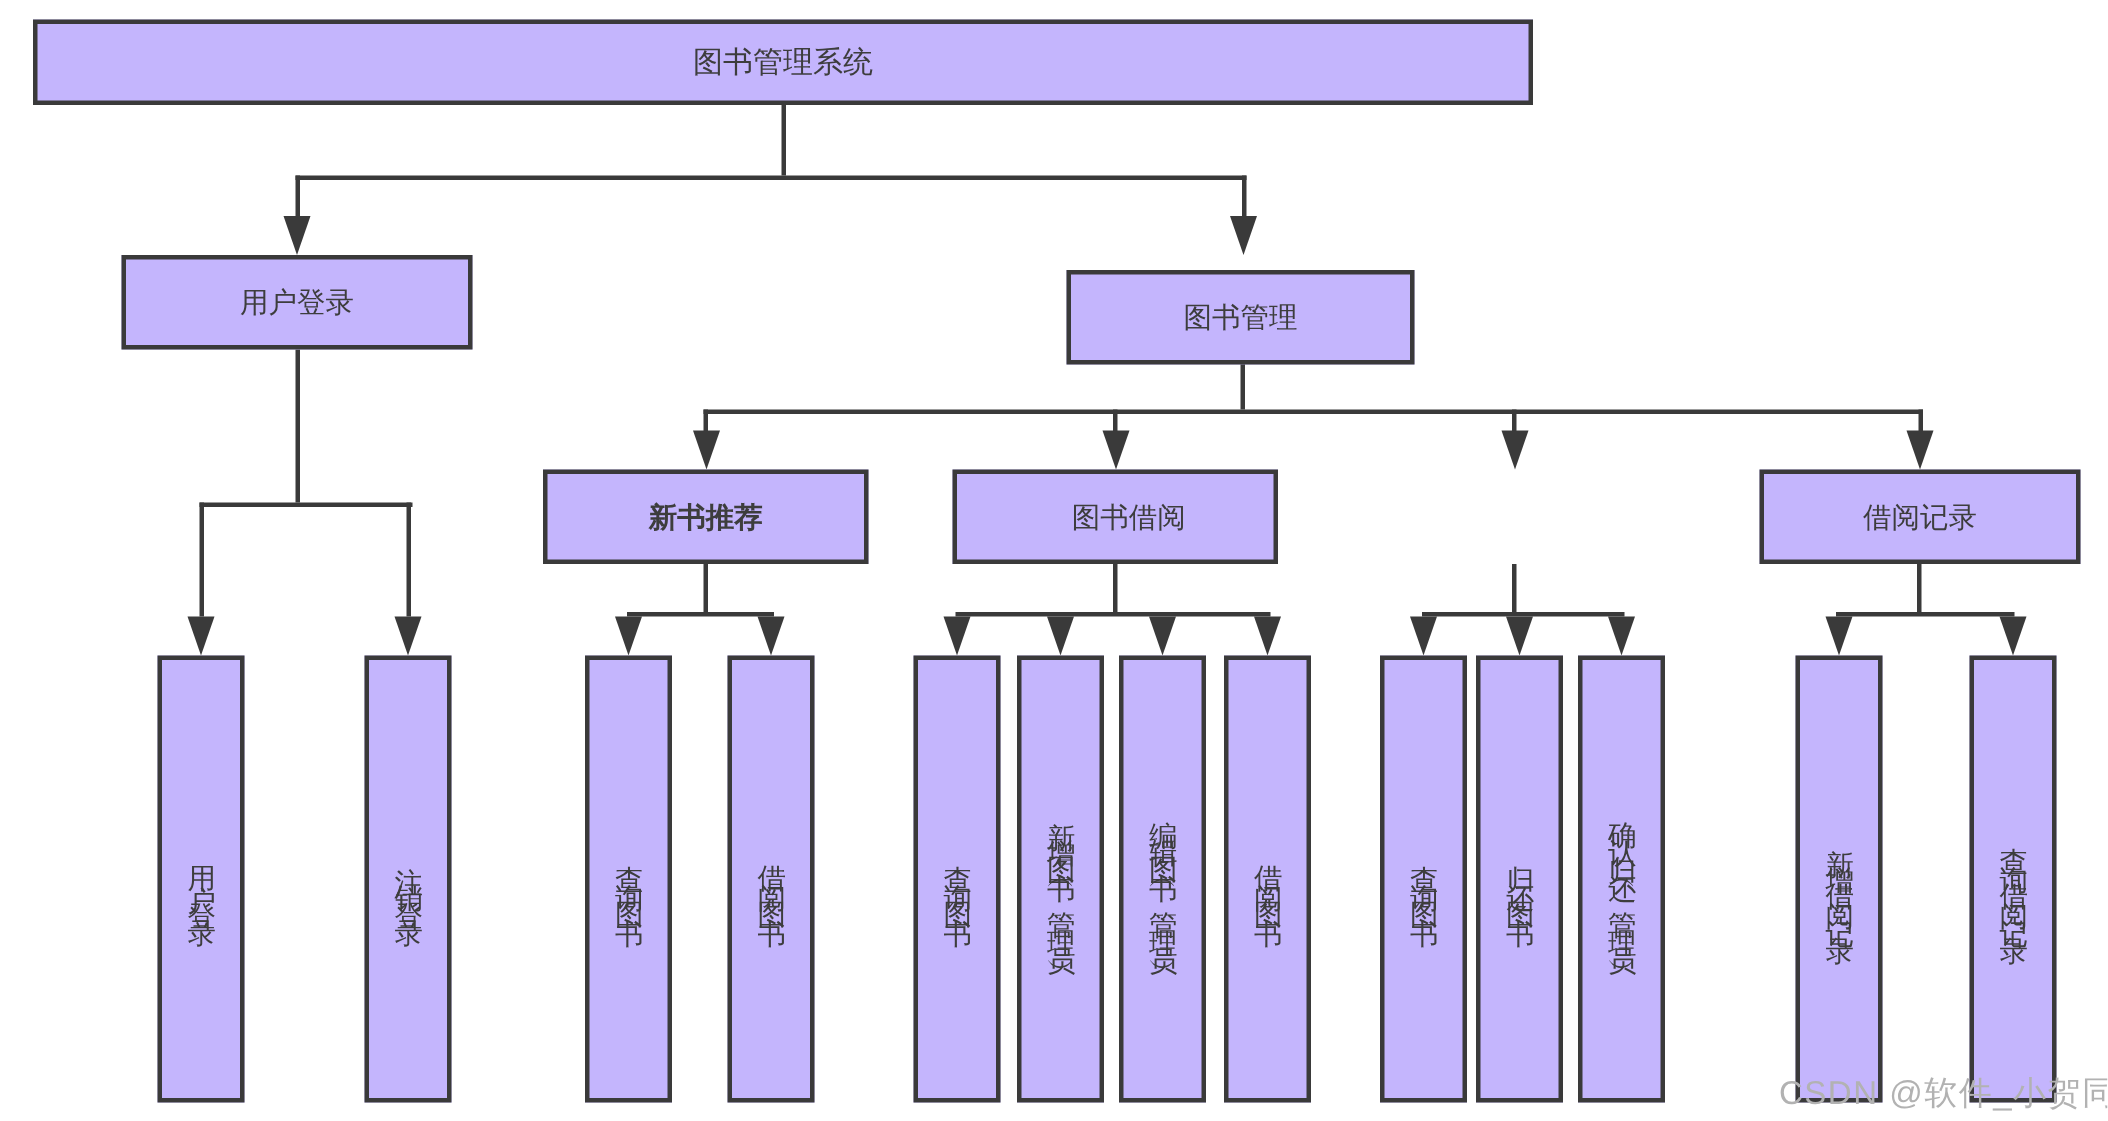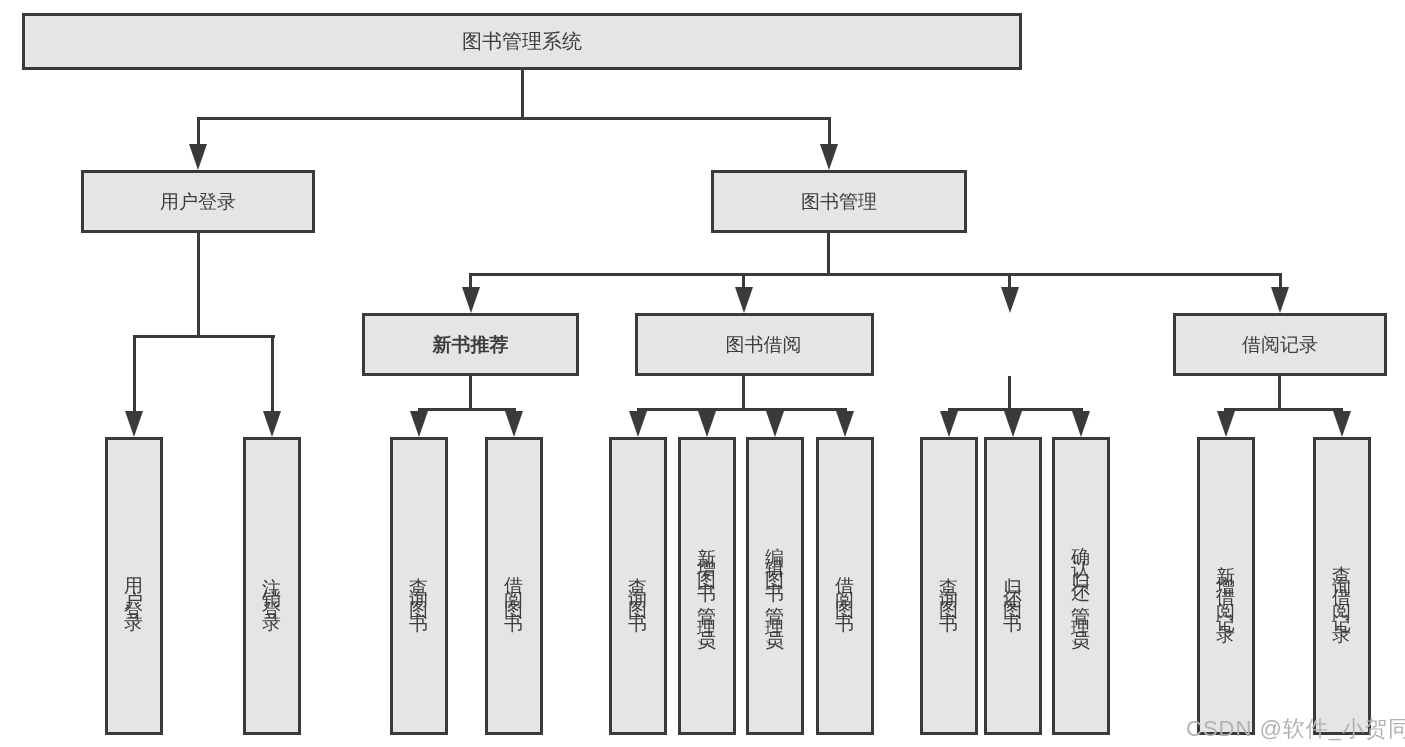--- a/index.html
+++ b/index.html
@@ -7,21 +7,21 @@
     position: relative;
     width: 1405px;
     height: 747px;
     background: #ffffff;
     overflow: hidden;
     font-family: "Liberation Sans", "DejaVu Sans", sans-serif;
   }
   .nbox {
     position: absolute;
     box-sizing: border-box;
-    background: #e5e5e5;
+    background: #c4b5fd;
     border: 3px solid #3a3a3a;
     display: flex;
     align-items: center;
     justify-content: center;
     color: #3d3d3d;
     font-size: 19px;
     z-index: 2;
   }
   .root-box { font-size: 20px; }
   .leaf {
@@ -71,21 +71,21 @@
   <div class="vl" style="left:521px; top:70px; height:47px;"></div>
   <div class="hl" style="left:197px; top:117px; width:634px;"></div>
   <div class="vl" style="left:197px; top:117px; height:28px;"></div>
   <div class="vl" style="left:828px; top:117px; height:28px;"></div>
   <div class="arw" style="left:189px; top:144px;"></div>
   <div class="arw" style="left:820px; top:144px;"></div>
 
   <div class="nbox" style="left:81px; top:170px; width:234px; height:63px;">
     <span>用户登录</span>
   </div>
-  <div class="nbox" style="left:711px; top:170px; width:256px; height:63px;">
+  <div class="nbox" style="left:711px; top:180px; width:232px; height:63px;">
     <span>图书管理</span>
   </div>
 
   <div class="vl" style="left:197px; top:233px; height:102px;"></div>
   <div class="hl" style="left:133px; top:335px; width:142px;"></div>
   <div class="vl" style="left:133px; top:335px; height:76px;"></div>
   <div class="vl" style="left:271px; top:335px; height:76px;"></div>
   <div class="arw" style="left:125px; top:411px;"></div>
   <div class="arw" style="left:263px; top:411px;"></div>
 
@@ -96,21 +96,21 @@
   <div class="vl" style="left:1008px; top:273px; height:16px;"></div>
   <div class="vl" style="left:1279px; top:273px; height:16px;"></div>
   <div class="arw" style="left:462px; top:287px;"></div>
   <div class="arw" style="left:735px; top:287px;"></div>
   <div class="arw" style="left:1001px; top:287px;"></div>
   <div class="arw" style="left:1271px; top:287px;"></div>
 
   <div class="nbox" style="left:362px; top:313px; width:217px; height:63px;font-weight:bold;">
     <span>新书推荐</span>
   </div>
-  <div class="nbox" style="left:635px; top:313px; width:239px; height:63px;padding-left:18px;">
+  <div class="nbox" style="left:635px; top:313px; width:217px; height:63px;padding-left:18px;">
     <span>图书借阅</span>
   </div>
   <div class="nbox" style="left:1173px; top:313px; width:214px; height:63px;">
     <span>借阅记录</span>
   </div>
 
   <div class="vl" style="left:469px; top:376px; height:32px;"></div>
   <div class="hl" style="left:418px; top:408px; width:98px;"></div>
   <div class="arw" style="left:410px; top:411px;"></div>
   <div class="arw" style="left:505px; top:411px;"></div>

